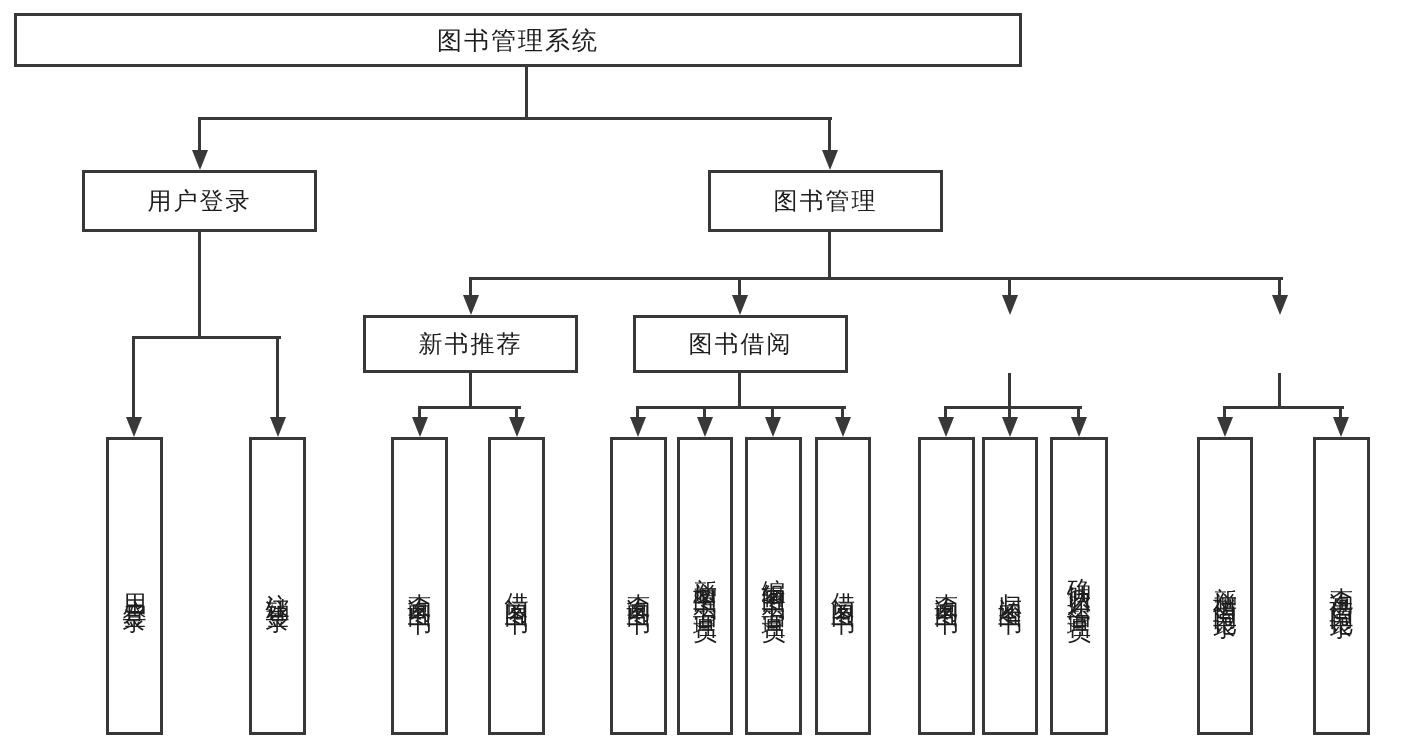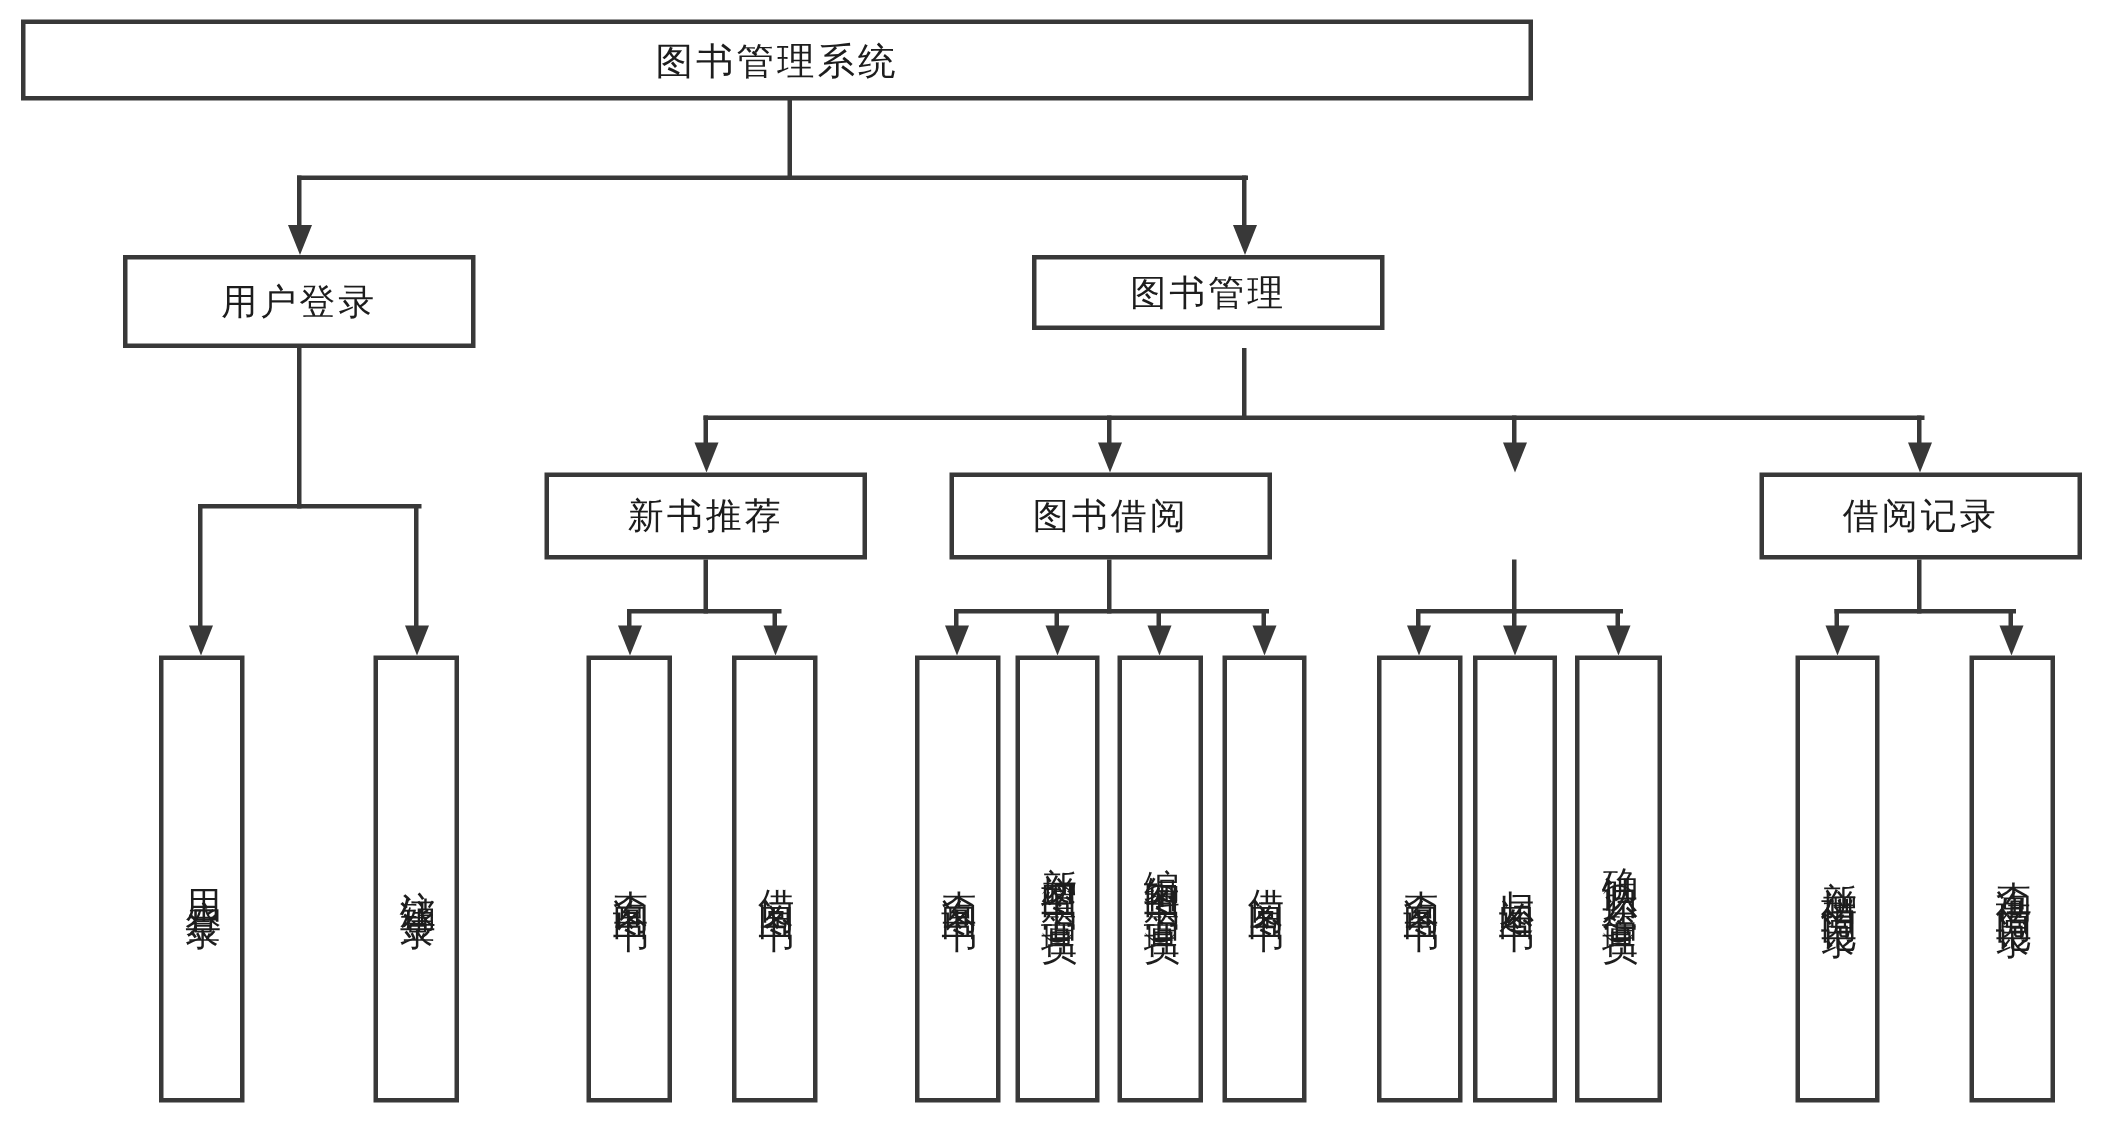--- a/index.html
+++ b/index.html
@@ -64,21 +64,21 @@
   <div class="ln" style="left:525px;top:66px;width:3px;height:53px"></div>
   <div class="ln" style="left:198px;top:117px;width:634px;height:3px"></div>
   <div class="ln" style="left:198px;top:117px;width:3px;height:36px"></div>
   <div class="ah" style="left:192px;top:150px"></div>
   <div class="ln" style="left:828px;top:117px;width:3px;height:36px"></div>
   <div class="ah" style="left:822px;top:150px"></div>
 
   <div class="box" style="left:82px;top:170px;width:235px;height:62px">
     <span class="hlabel">用户登录</span>
   </div>
-  <div class="box" style="left:688px;top:170px;width:235px;height:50px">
+  <div class="box" style="left:708px;top:170px;width:235px;height:62px">
     <span class="hlabel">图书管理</span>
   </div>
 
   <div class="ln" style="left:198px;top:232px;width:3px;height:107px"></div>
   <div class="ln" style="left:132px;top:336px;width:149px;height:3px"></div>
   <div class="ln" style="left:132px;top:336px;width:3px;height:83px"></div>
   <div class="ah" style="left:126px;top:417px"></div>
   <div class="ln" style="left:276px;top:336px;width:3px;height:83px"></div>
   <div class="ah" style="left:270px;top:417px"></div>
 
@@ -91,23 +91,20 @@
   <div class="ln" style="left:1008px;top:277px;width:3px;height:22px"></div>
   <div class="ah" style="left:1002px;top:295px"></div>
   <div class="ln" style="left:1278px;top:277px;width:3px;height:22px"></div>
   <div class="ah" style="left:1272px;top:295px"></div>
 
   <div class="box" style="left:633px;top:315px;width:215px;height:58px">
     <span class="hlabel">图书借阅</span>
   </div>
   <div class="box" style="left:363px;top:315px;width:215px;height:58px">
     <span class="hlabel">新书推荐</span>
-  </div>
-  <div class="box" style="left:1173px;top:315px;width:215px;height:58px">
-    <span class="hlabel">借阅记录</span>
   </div>
 
   <div class="ln" style="left:469px;top:373px;width:3px;height:36px"></div>
   <div class="ln" style="left:418px;top:406px;width:103px;height:3px"></div>
   <div class="ln" style="left:418px;top:406px;width:3px;height:14px"></div>
   <div class="ah" style="left:412px;top:417px"></div>
   <div class="ln" style="left:515px;top:406px;width:3px;height:14px"></div>
   <div class="ah" style="left:509px;top:417px"></div>
 
   <div class="ln" style="left:738px;top:373px;width:3px;height:36px"></div>

